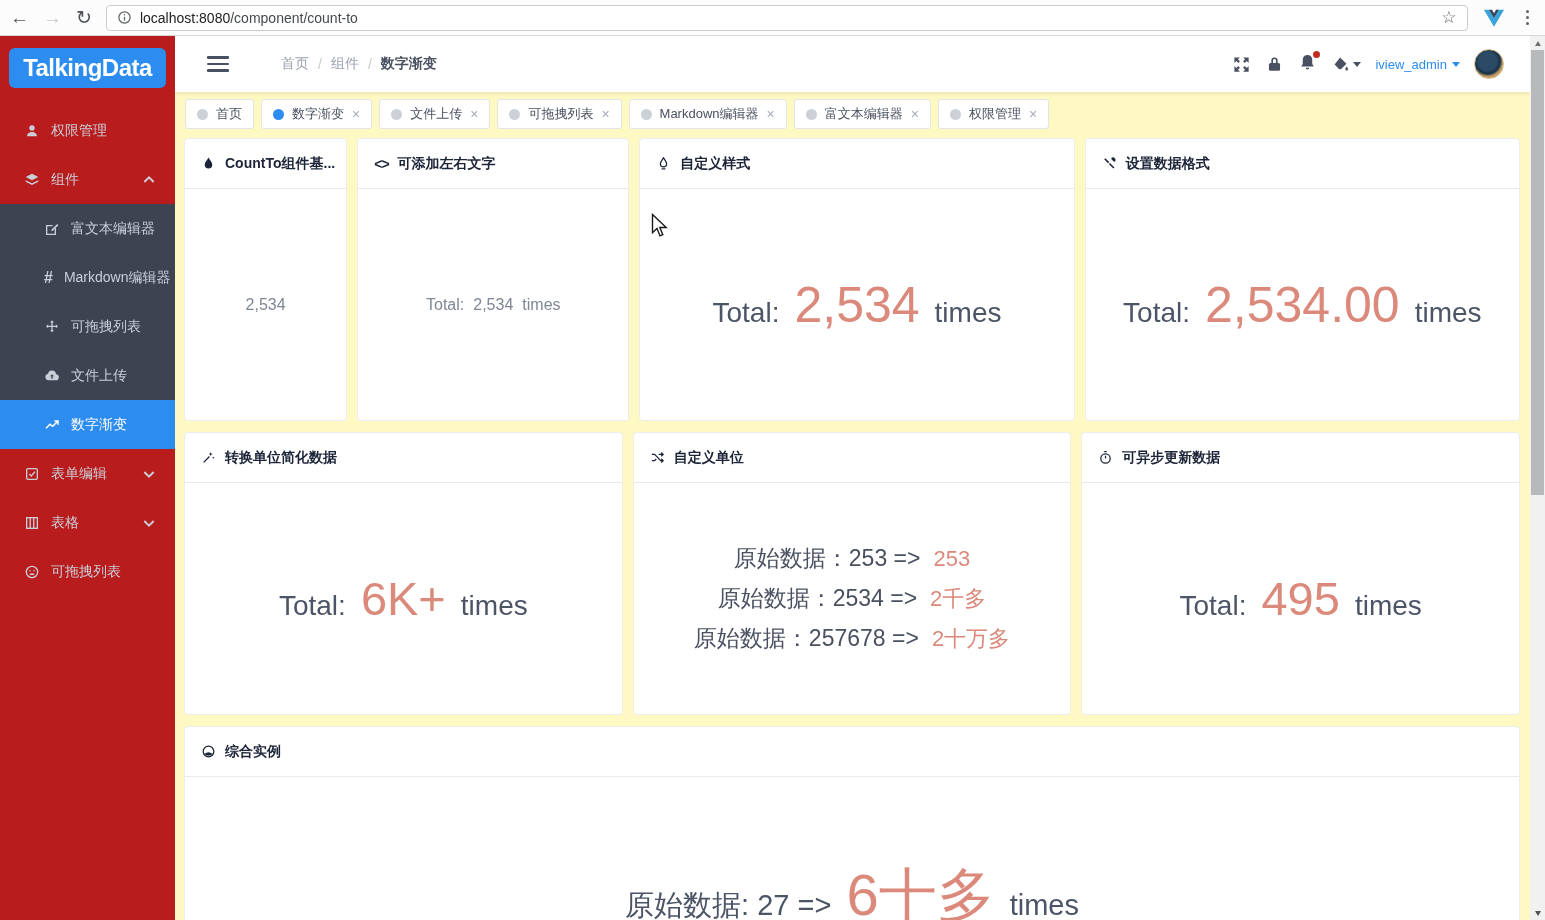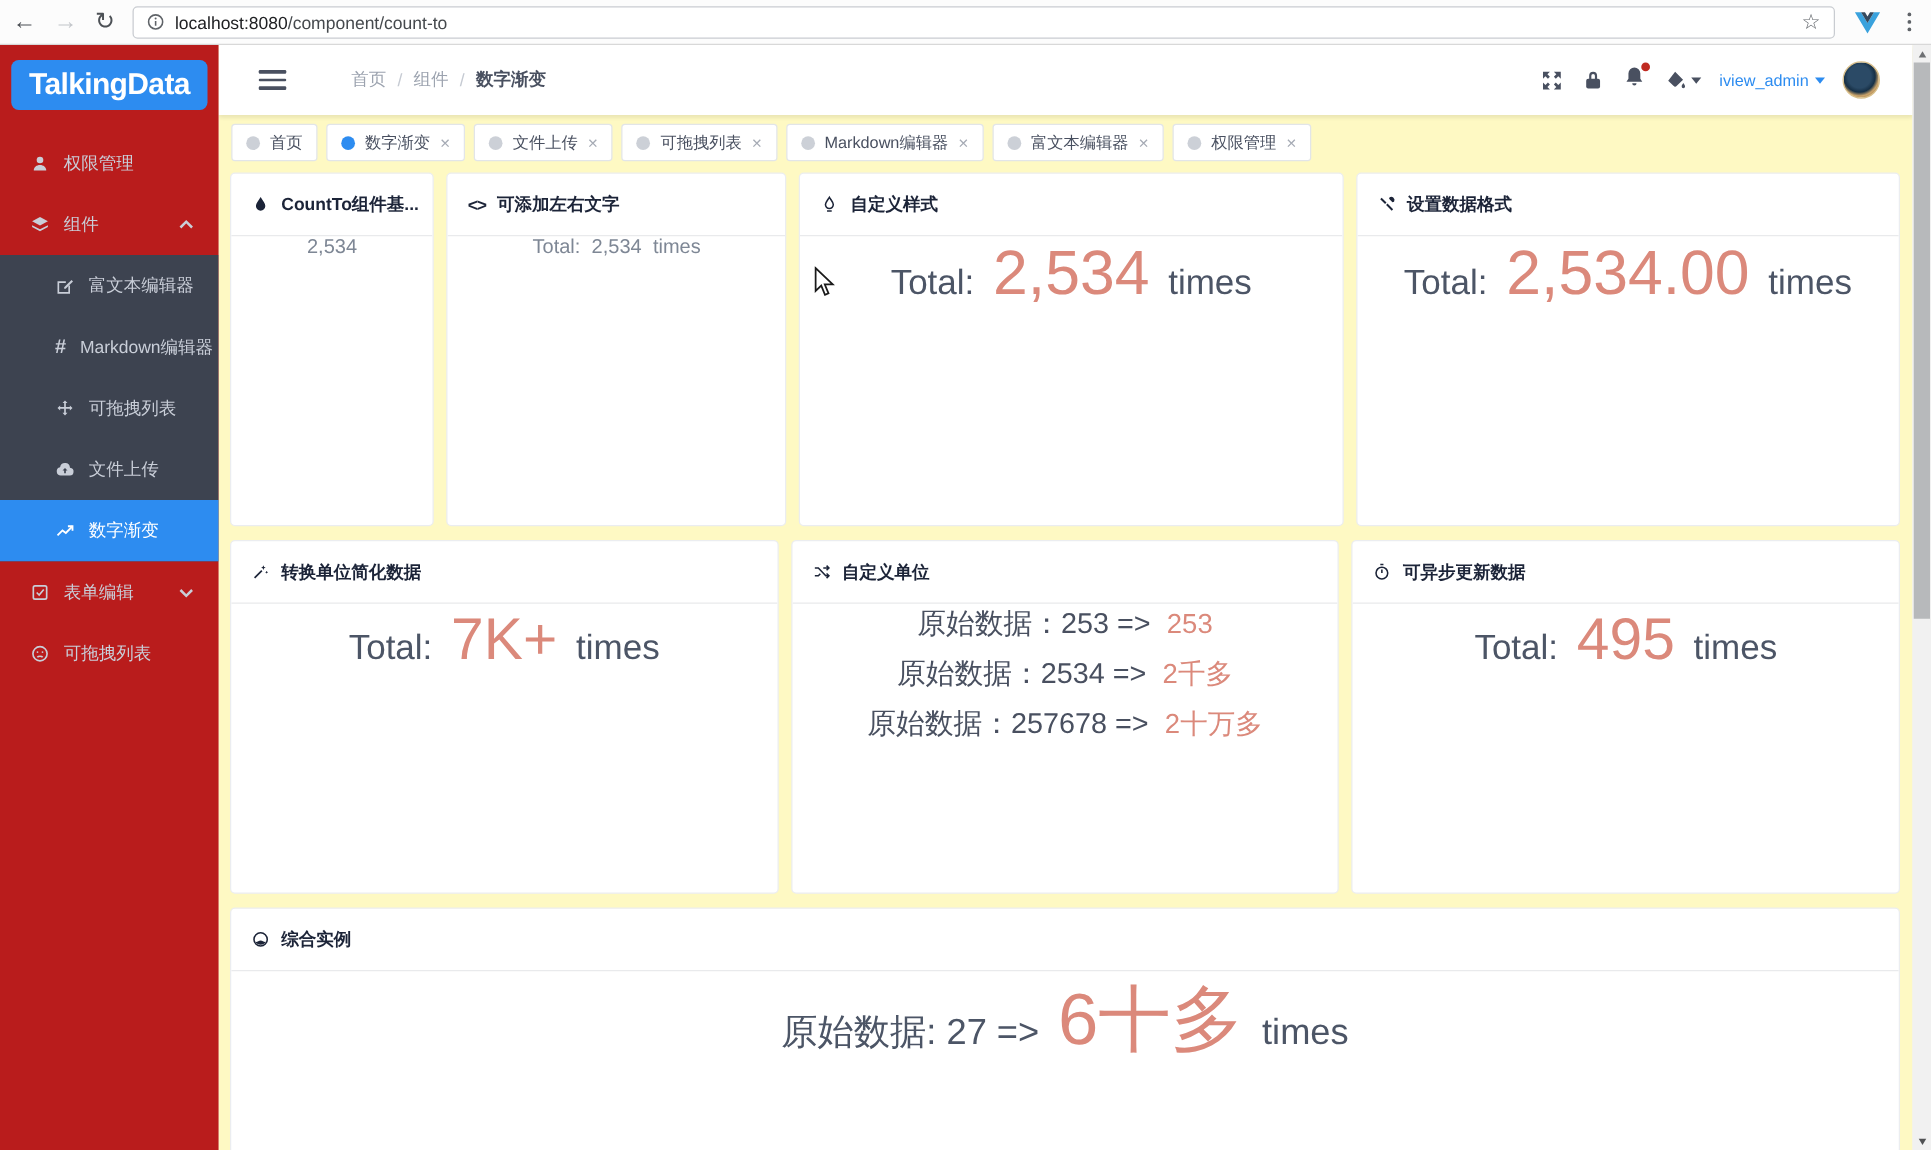--- a/index.html
+++ b/index.html
@@ -76,21 +76,21 @@
   .row1 { grid-template-columns:3fr 5fr 8fr 8fr; height:283px; }
   .row2 { grid-template-columns:1fr 1fr 1fr; height:283px; }
   .row3 { grid-template-columns:1fr; height:290px; }
   .card { background:#fff; border:1px solid #ebedf0; border-radius:4px;
     display:flex; flex-direction:column; overflow:hidden; }
   .card-header { height:50px; flex-shrink:0; display:flex; align-items:center; gap:9px;
     padding:0 16px; border-bottom:1px solid #e9eaec; font-size:14px; font-weight:bold;
     color:#1c2438; white-space:nowrap; overflow:hidden; }
   .card-header svg { width:15px; height:15px; flex-shrink:0; }
   .card-header .code-ic { font-size:14px; font-weight:bold; letter-spacing:-1px; }
-  .card-body { flex:1; display:flex; align-items:flex-start; justify-content:center; overflow:hidden; }
+  .card-body { flex:1; display:flex; align-items:center; justify-content:center; overflow:hidden; }
   .plain-line { display:flex; gap:9px; font-size:16px; color:#7e8795; }
   .count-line { display:flex; align-items:baseline; gap:15px; }
   .count-prefix, .count-suffix { font-size:28px; color:#4c5566; }
   .count-value { font-size:50px; color:#db897b; }
   .count-value.mid { font-size:47px; }
   .unit-rows { display:flex; flex-direction:column; gap:9px; align-items:center; }
   .unit-row { display:flex; align-items:baseline; gap:13px; }
   .unit-label { font-size:23px; color:#495060; }
   .unit-value { font-size:22px; color:#db897b; }
   .combo-line .count-prefix, .combo-line .count-suffix { font-size:29px; }
@@ -197,20 +197,30 @@
           <rect x="4" y="4" width="16" height="16" rx="2"></rect>
             <path d="M8 12l3 3 5.5-6.5"></path>
           </svg>
         <span>表单编辑</span>
         <svg class="chev" viewBox="0 0 24 24" fill="none" stroke="currentColor" stroke-width="3">
             <path d="M5 9l7 7 7-7"></path>
           </svg>
       </div>
       <div class="menu-item">
         <svg viewBox="0 0 24 24" fill="none" stroke="currentColor" stroke-width="2">
+          <rect x="4" y="4" width="16" height="16"></rect>
+            <path d="M9.3 4v16M14.6 4v16"></path>
+          </svg>
+        <span>表格</span>
+        <svg class="chev" viewBox="0 0 24 24" fill="none" stroke="currentColor" stroke-width="3">
+            <path d="M5 9l7 7 7-7"></path>
+          </svg>
+      </div>
+      <div class="menu-item">
+        <svg viewBox="0 0 24 24" fill="none" stroke="currentColor" stroke-width="2">
           <circle cx="12" cy="12" r="8.5"></circle>
             <circle cx="9" cy="10" r="1.1" fill="currentColor" stroke="none"></circle>
           <circle cx="15" cy="10" r="1.1" fill="currentColor" stroke="none"></circle>
             <path d="M8.8 16.2c1.2-1.6 5.2-1.6 6.4 0"></path>
           </svg>
         <span>可拖拽列表</span>
       </div>
     </div>
   </div>
 
@@ -366,21 +376,21 @@
           <div class="card-header">
             <svg viewBox="0 0 24 24" fill="#1c2438">
               <path d="M3.5 19l9.3-9.3 1.5 1.5L5 20.5z"></path>
               <path d="M15.5 3.5l.9 2.1 2.1.9-2.1.9-.9 2.1-.9-2.1-2.1-.9 2.1-.9zM19.7 10.5l.6 1.4 1.4.6-1.4.6-.6 1.4-.6-1.4-1.4-.6 1.4-.6z"></path>
               </svg>
             <span>转换单位简化数据</span>
           </div>
           <div class="card-body">
             <span class="count-line">
               <span class="count-prefix">Total:</span>
-              <span class="count-value mid">7K+</span>
+              <span class="count-value mid">6K+</span>
               <span class="count-suffix">times</span>
             </span>
           </div>
         </div>
 
         <div class="card">
           <div class="card-header">
             <svg viewBox="0 0 24 24" fill="none" stroke="#1c2438" stroke-width="2">
               <path d="M3 7h4.5L17 17h4M3 17h4.5L10 14.4M13.8 7H21M18 4l3 3-3 3M18 14l3 3-3 3"></path>
               </svg>

